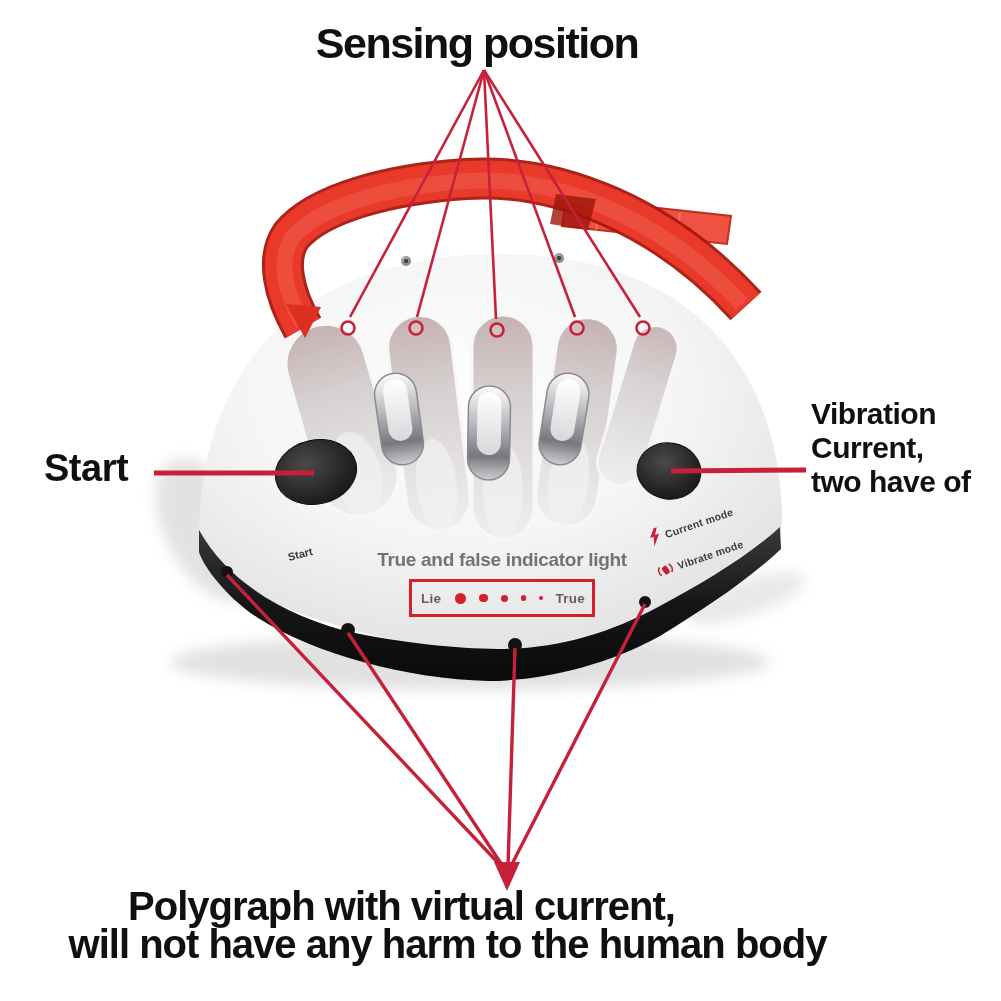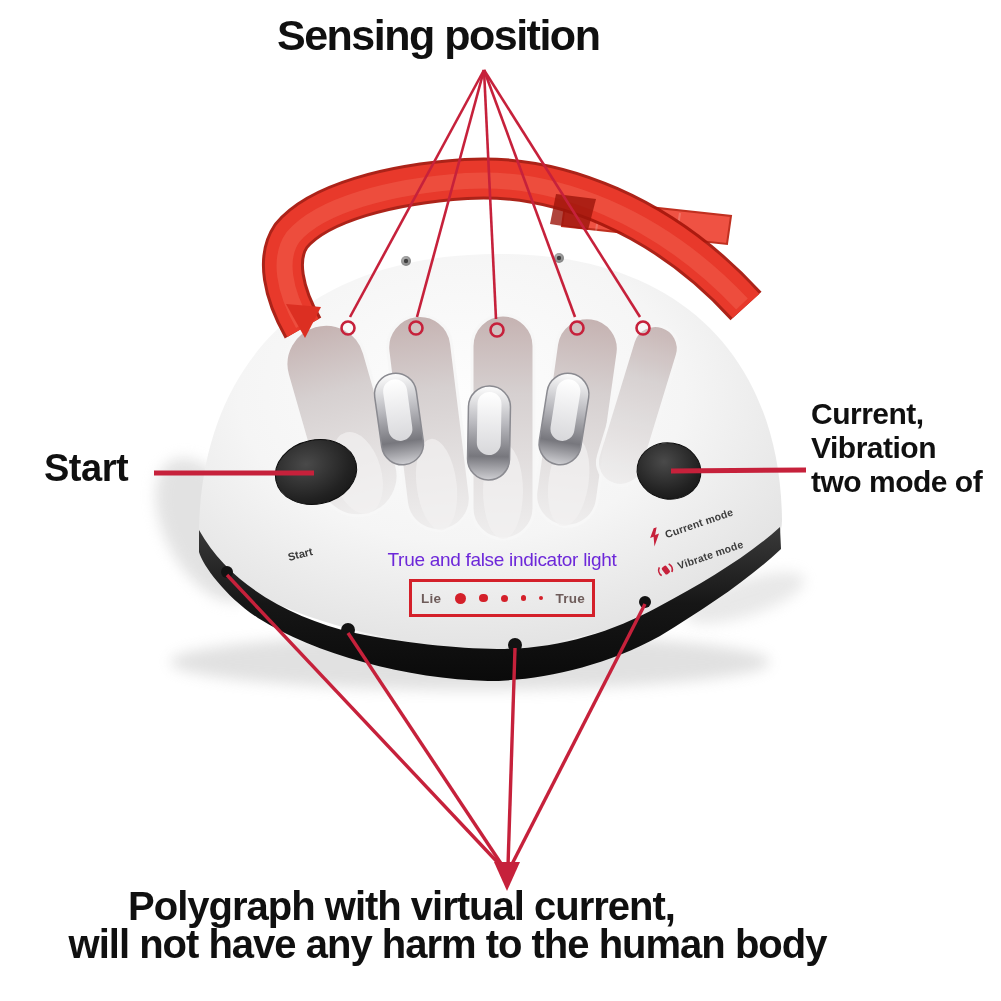--- a/index.html
+++ b/index.html
@@ -1,29 +1,29 @@
 <!DOCTYPE html>
 <html style="--annotation-red: #c6213b; --strap-red: #e8392b; --strap-red-dark: #a8170d; --indicator-box-red: #d4202a; --text-ink: #101010; --device-rim-black: #141414;"><head>
 <meta charset="utf-8">
 <style>
   html,body{margin:0;padding:0;background:#fff;}
   #stage{position:relative;width:1001px;height:1001px;background:#fff;overflow:hidden;
          font-family:"Liberation Sans",sans-serif;color:var(--text-ink,#101010);}
   #stage svg.scene{position:absolute;left:0;top:0;}
   .abs{position:absolute;}
   .callout{font-weight:bold;color:var(--text-ink,#101010);}
-  .sensing{left:277px;top:11px;width:400px;font-size:43px;letter-spacing:-1.5px;}
+  .sensing{left:277px;top:19px;width:400px;text-align:center;font-size:43px;letter-spacing:-1.5px;}
   .start-l{left:44px;top:447px;font-size:38px;letter-spacing:-0.5px;}
   .punish{left:811px;top:397px;font-size:30px;line-height:34px;letter-spacing:-0.5px;}
   .bottom1{left:0;top:884px;width:803px;text-align:center;font-size:40px;letter-spacing:-1px;}
   .bottom2{left:0;top:922px;width:895px;text-align:center;font-size:40px;letter-spacing:-1px;}
   .dev-start{left:288px;top:551px;font-size:11px;font-weight:bold;color:#3a3a3a;
              transform:rotate(-14deg);transform-origin:left center;}
-  .ind-title{left:372px;top:549px;width:260px;text-align:center;font-size:19px;font-weight:normal;
-             color:#6d28d9;letter-spacing:-0.3px;}
+  .ind-title{left:372px;top:549px;width:260px;text-align:center;font-size:19px;font-weight:bold;
+             color:#737373;letter-spacing:-0.3px;}
   .ind-box{left:409px;top:579px;width:186px;height:29px;box-sizing:border-box;
            border:3px solid var(--indicator-box-red,#d4202a);display:flex;align-items:center;
            padding:16px 9px;}
   .ind-box .lt{font-size:13.5px;font-weight:bold;color:#6e5c5a;letter-spacing:.3px;}
   .dots{display:flex;align-items:center;gap:13px;margin:0 12px 0 14px;flex:1;}
   .dot{border-radius:50%;background:var(--indicator-box-red,#d4202a);display:inline-block;}
   .mode-row{position:absolute;display:flex;align-items:center;gap:4px;
             transform-origin:left center;transform:rotate(-19deg);}
   .mode-row .ml{font-size:10.5px;font-weight:bold;color:#3d3d3d;letter-spacing:.2px;white-space:nowrap;}
   .mode-current{left:649px;top:530px;}
@@ -190,23 +190,23 @@
       <line x1="645" y1="604" x2="511" y2="866"></line>
       <polygon points="494,862 520,862 507,891" fill="var(--annotation-red,#c6213b)" stroke="none"></polygon>
     </g>
   </svg>
 
   <div class="abs callout sensing">Sensing position</div>
 
   <div class="abs callout start-l">Start</div>
 
   <div class="abs callout punish">
+    <div>Vibration</div>
     <div>Current,</div>
-    <div>Vibration</div>
-    <div>two mode of</div>
+    <div>two have of</div>
   </div>
 
   <div class="abs callout bottom1">Polygraph with virtual current,</div>
   <div class="abs callout bottom2">will not have any harm to the human body</div>
 
   <div class="abs dev-start">Start</div>
 
   <div class="abs ind-title">True and false indicator light</div>
 
   <div class="abs ind-box">

